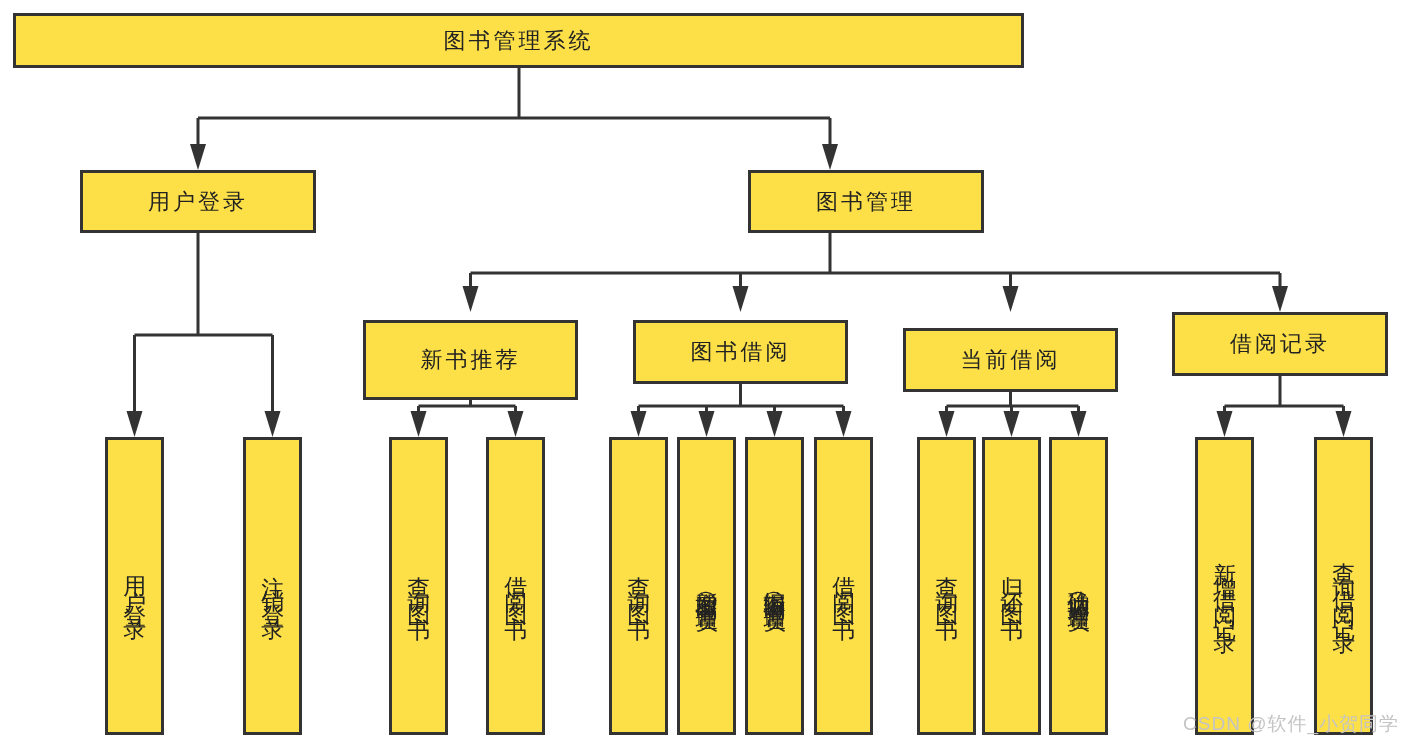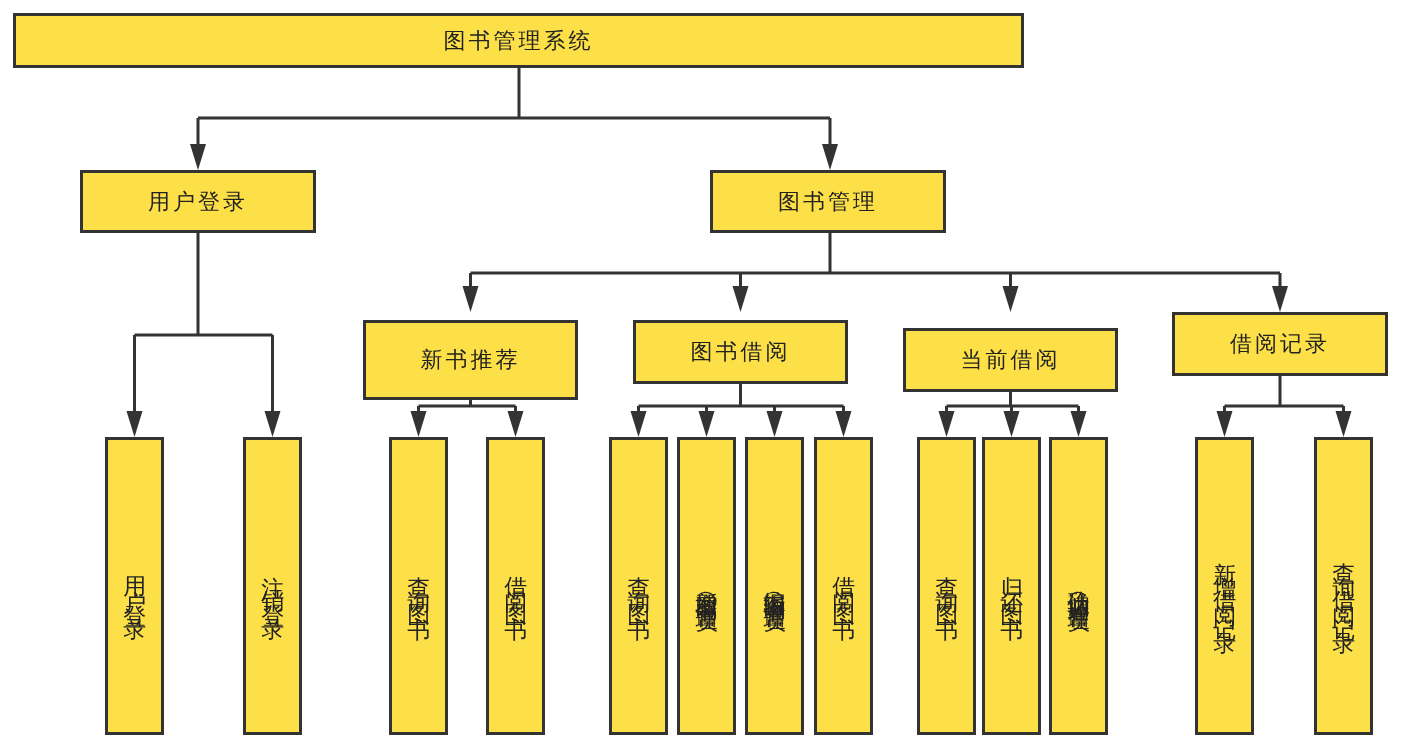--- a/index.html
+++ b/index.html
@@ -72,21 +72,21 @@
              M1335.5 411 L1351.5 411 L1343.5 437 Z"></path>
   </svg>
 
   <div class="box root" style="left:13px;top:13px;width:1011px;height:55px;">
     <span class="h-label">图书管理系统</span>
   </div>
 
   <div class="box" style="left:80px;top:170px;width:236px;height:63px;">
     <span class="h-label">用户登录</span>
   </div>
-  <div class="box" style="left:710px;top:170px;width:236px;height:63px;">
+  <div class="box" style="left:748px;top:170px;width:236px;height:63px;">
     <span class="h-label">图书管理</span>
   </div>
 
   <div class="box" style="left:363px;top:320px;width:215px;height:80px;">
     <span class="h-label">新书推荐</span>
   </div>
   <div class="box" style="left:633px;top:320px;width:215px;height:64px;">
     <span class="h-label">图书借阅</span>
   </div>
   <div class="box" style="left:903px;top:328px;width:215px;height:64px;">
@@ -133,13 +133,14 @@
     <span class="v-label tight">确认归还（管理员）</span>
   </div>
 
   <div class="box" style="left:1195px;top:437px;width:59px;height:298px;">
     <span class="v-label">新增借阅记录</span>
   </div>
   <div class="box" style="left:1314px;top:437px;width:59px;height:298px;">
     <span class="v-label">查询借阅记录</span>
   </div>
 
+  <div id="watermark">CSDN @软件_小贺同学</div>
 </div>
 
 </body></html>

